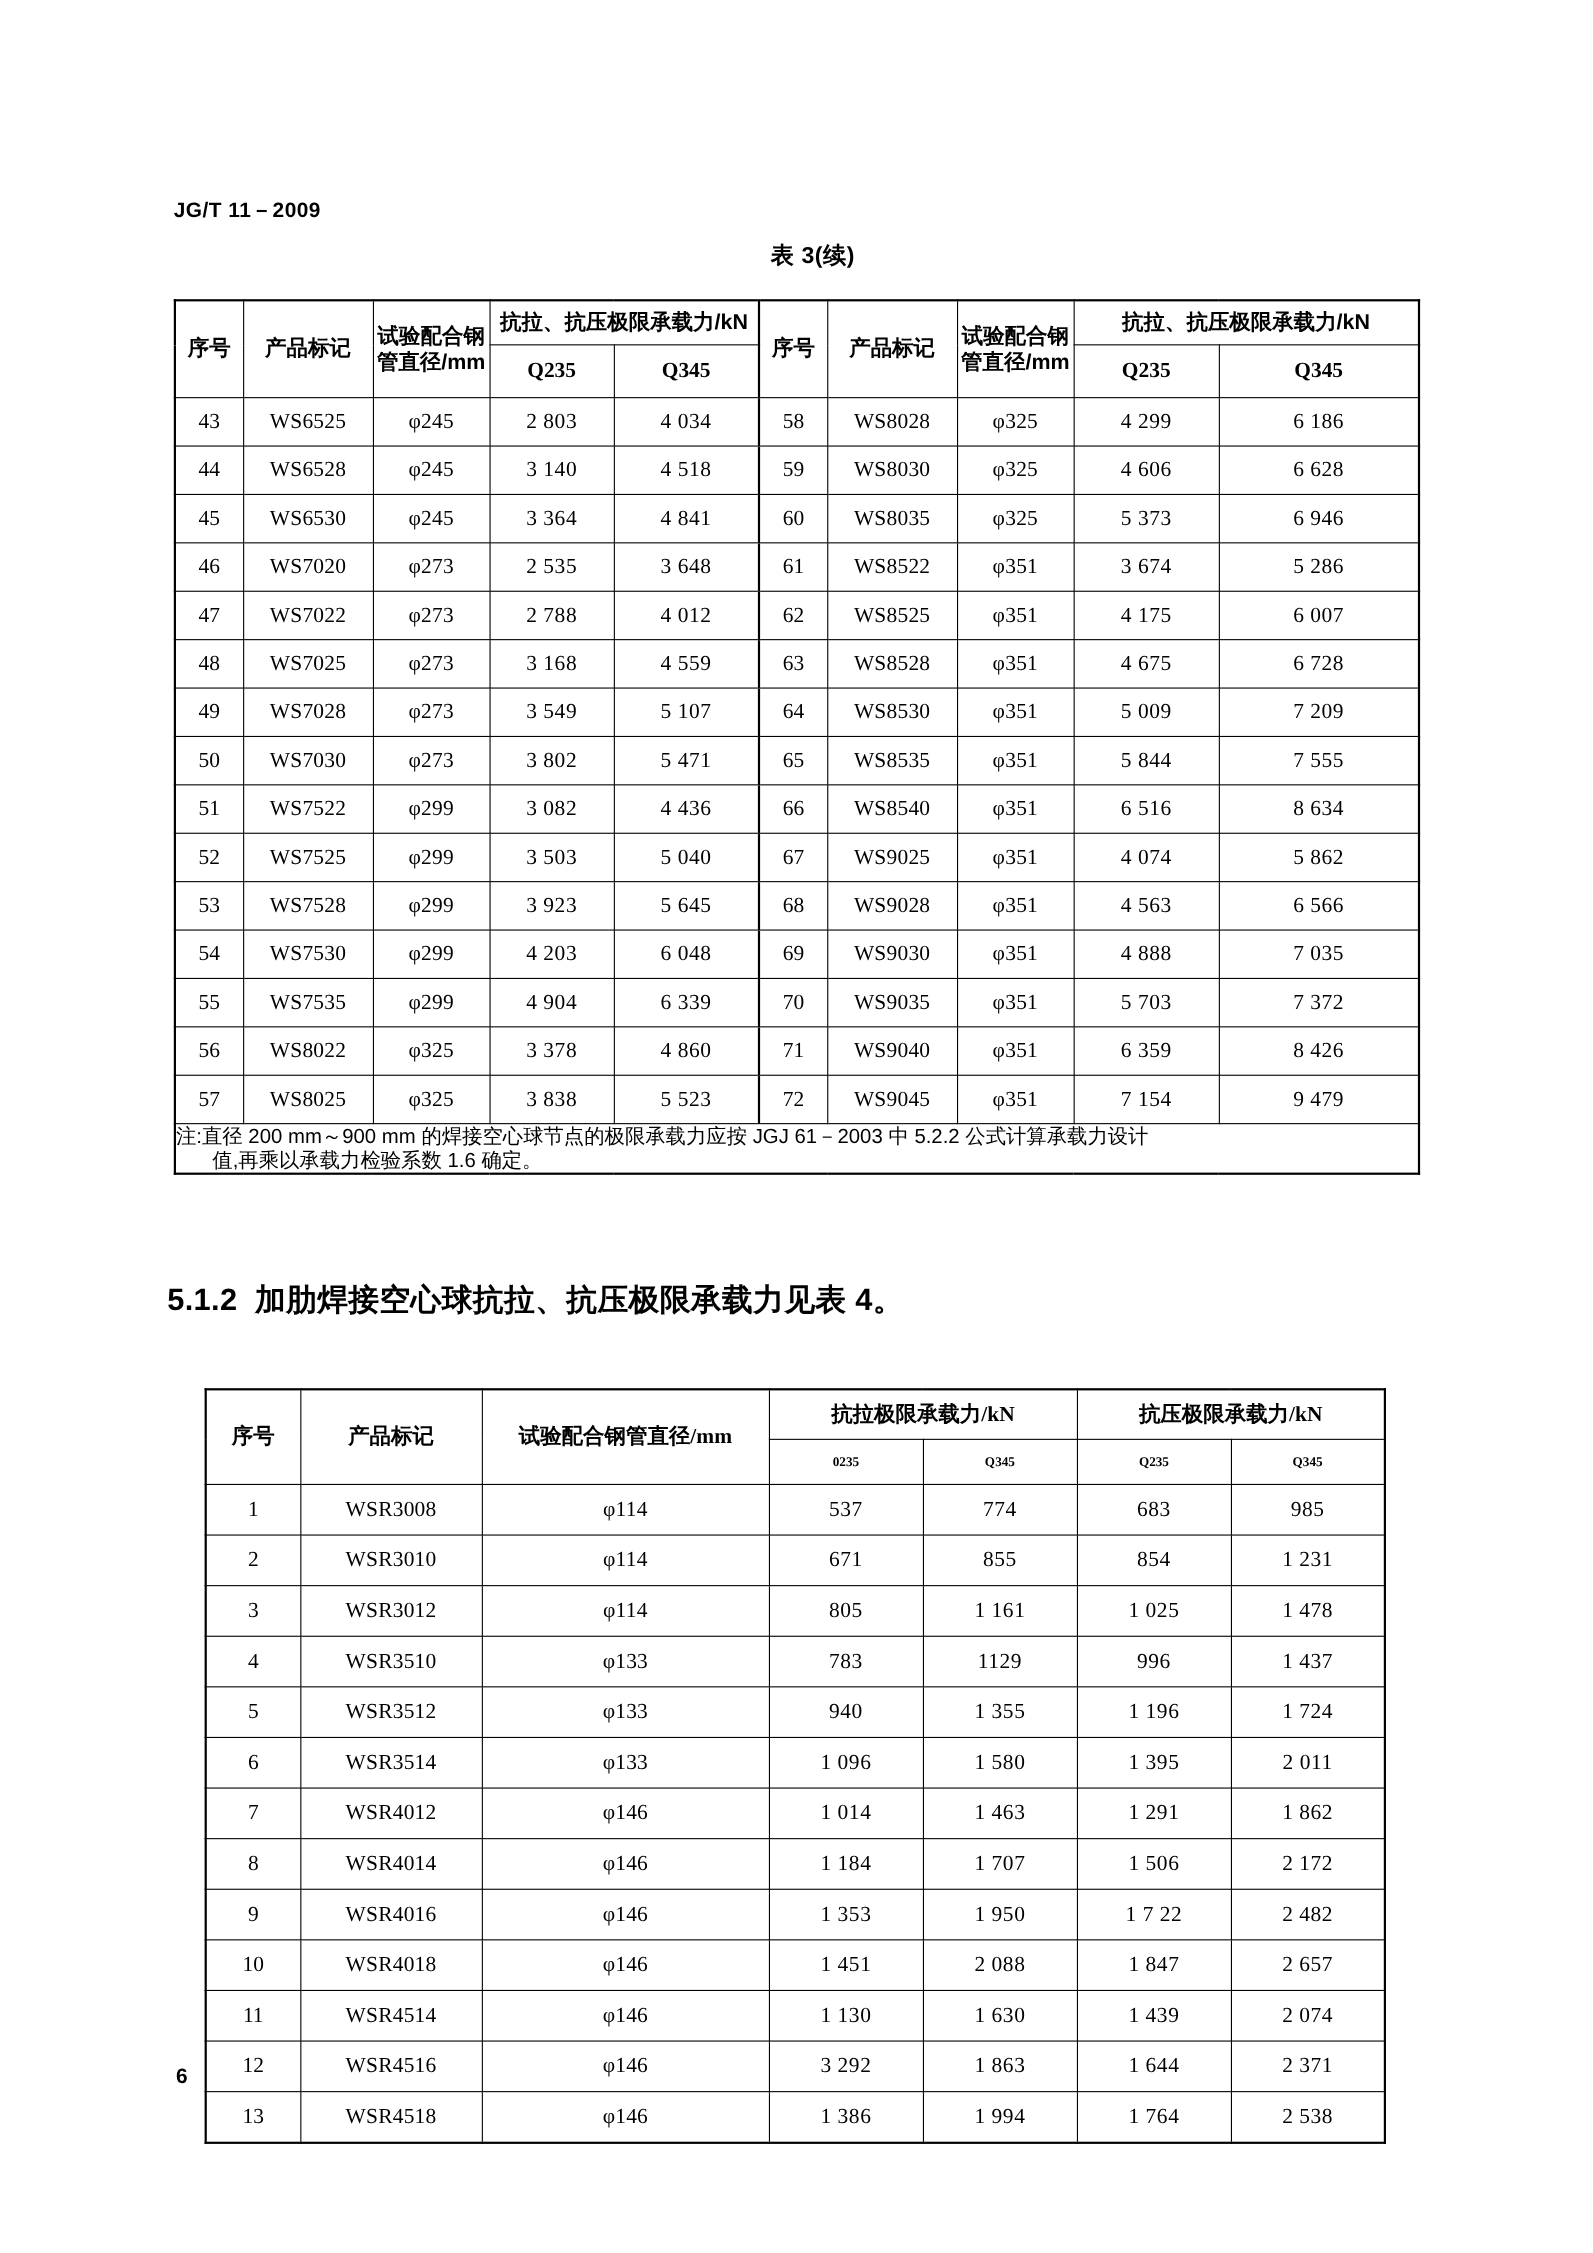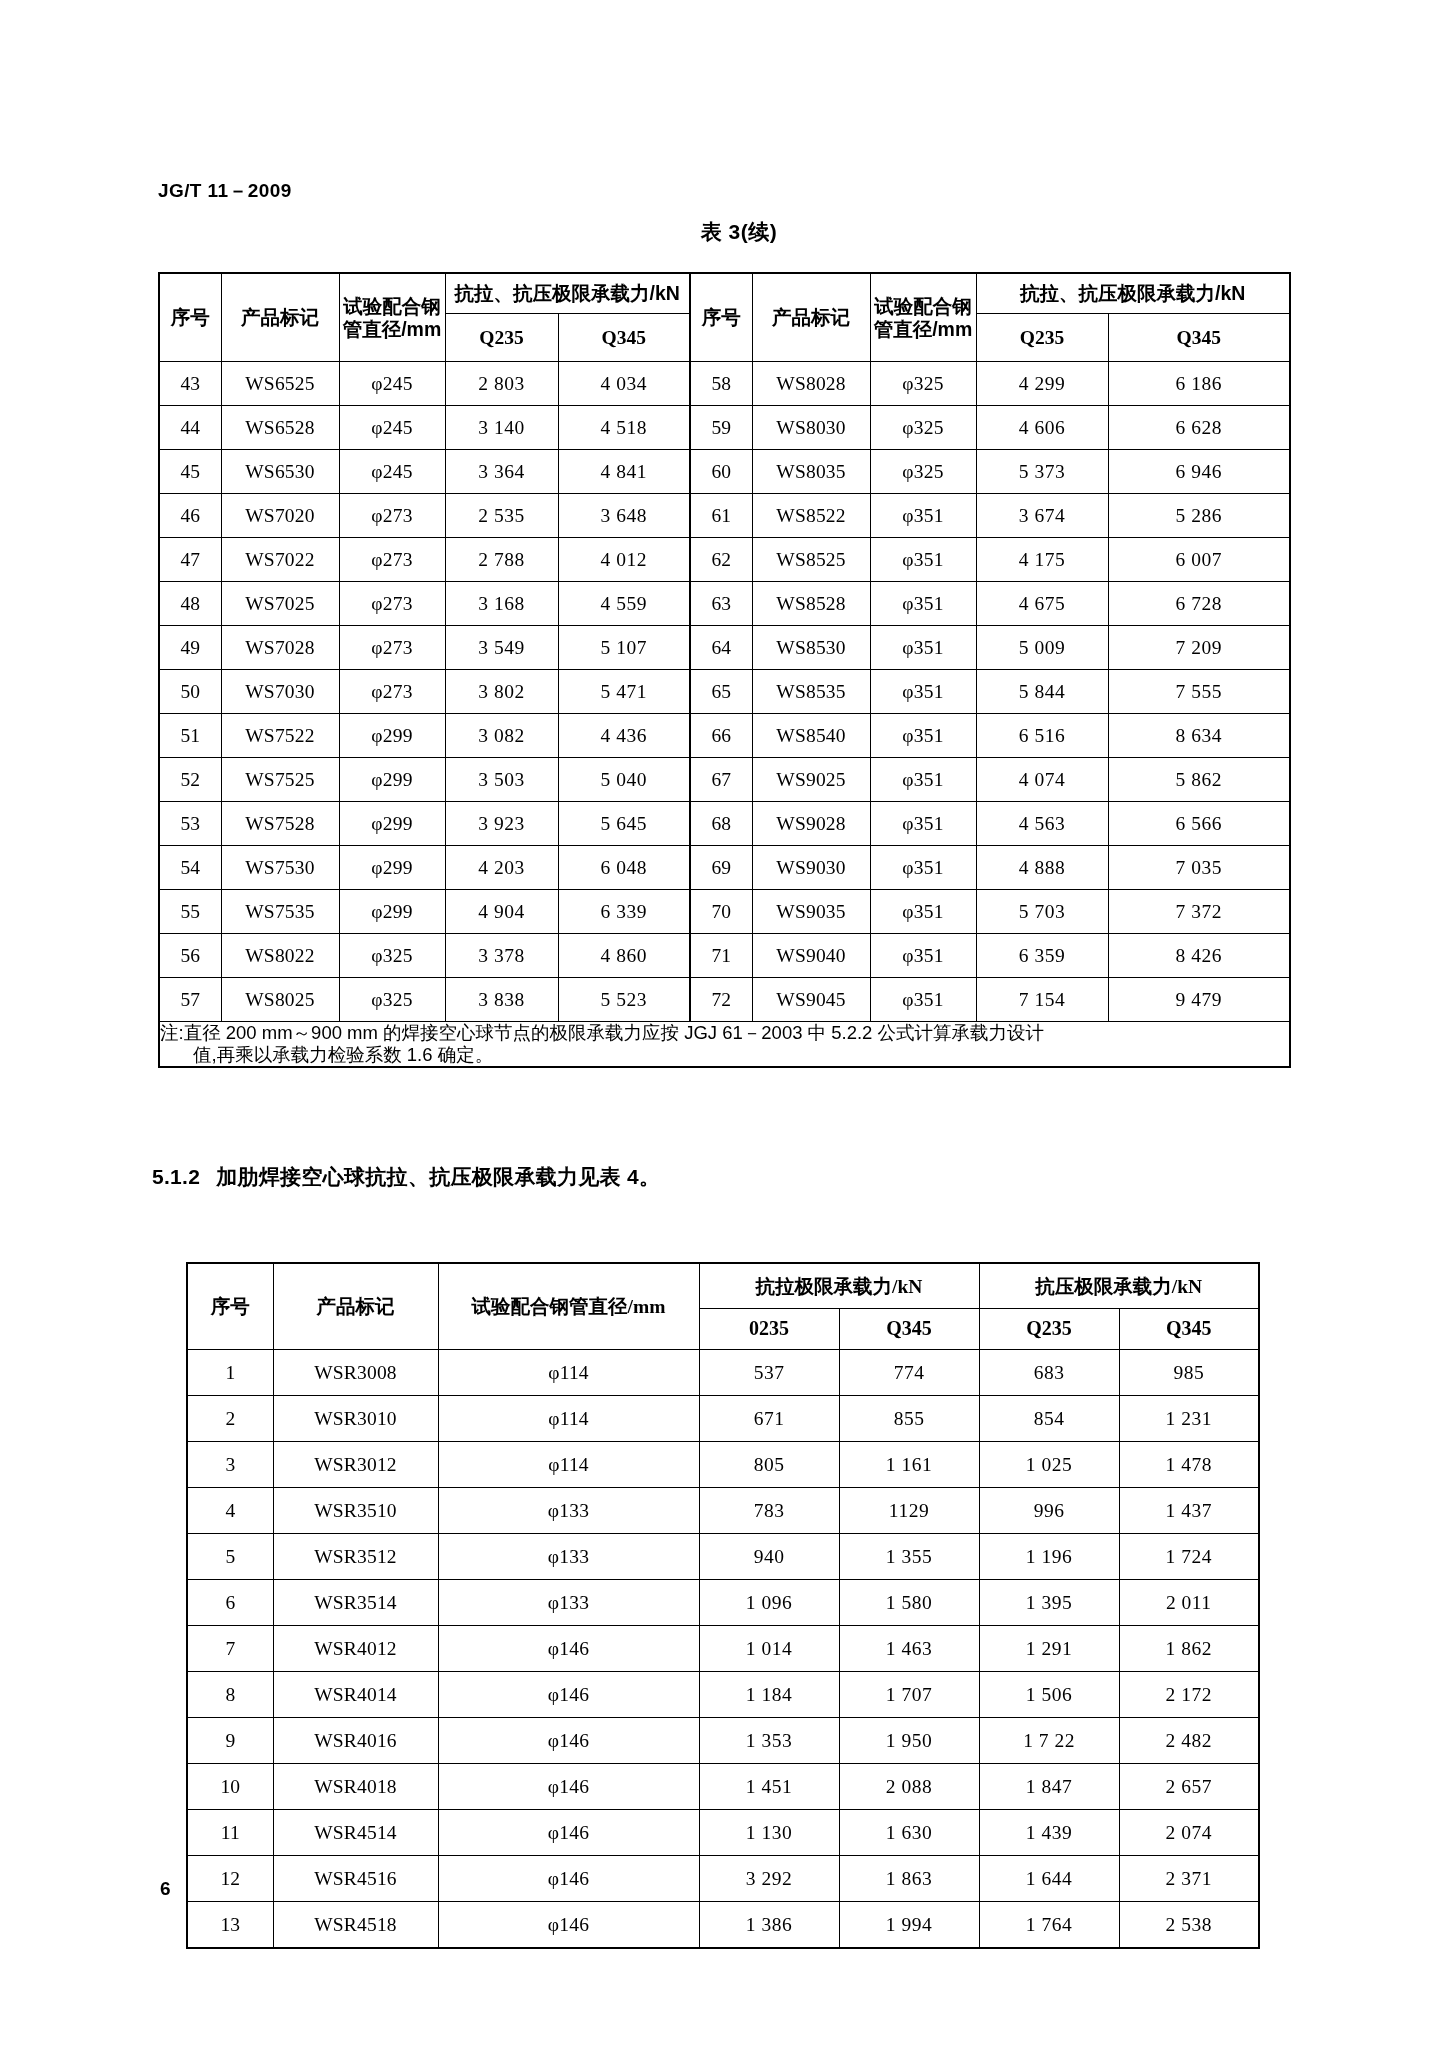--- a/index.html
+++ b/index.html
@@ -108,21 +108,21 @@
     font-family: "Liberation Sans", "DejaVu Sans", sans-serif;
     font-weight: bold;
   }
   .note-line2 { padding-left: 33px; display: block; }
 
   
   .clause {
     position: absolute;
     left: 152px;
     top: 1163px;
-    font-size: 21px;
+    font-size: 28px;
     font-family: "Liberation Sans", "DejaVu Sans", sans-serif;
     font-weight: bold;
     letter-spacing: 0.3px;
   }
   .clause .num { margin-right: 16px; }
 
   .tbl-caption.t4 {
     position: absolute;
     left: 0; right: 0;
     top: 1216px;
@@ -139,21 +139,21 @@
   #table4 thead td {
     font-family: Liberation Serif, serif;
     font-weight: bold;
     font-size: 19.5px;
   }
   #table4 thead td.grp { height: 44px; }
   #table4 thead td.sub {
     height: 40px;
     font-family: "Liberation Serif", "DejaVu Serif", serif;
     font-weight: bold;
-    font-size: 20px;
+    font-size: 12px;
   }
   #table4 thead td.stub { height: 84px; }
   #table4 tbody td {
     height: 45px;
     font-size: 19.5px;
   }
 
   .folio {
     position: absolute;
     left: 160px;

